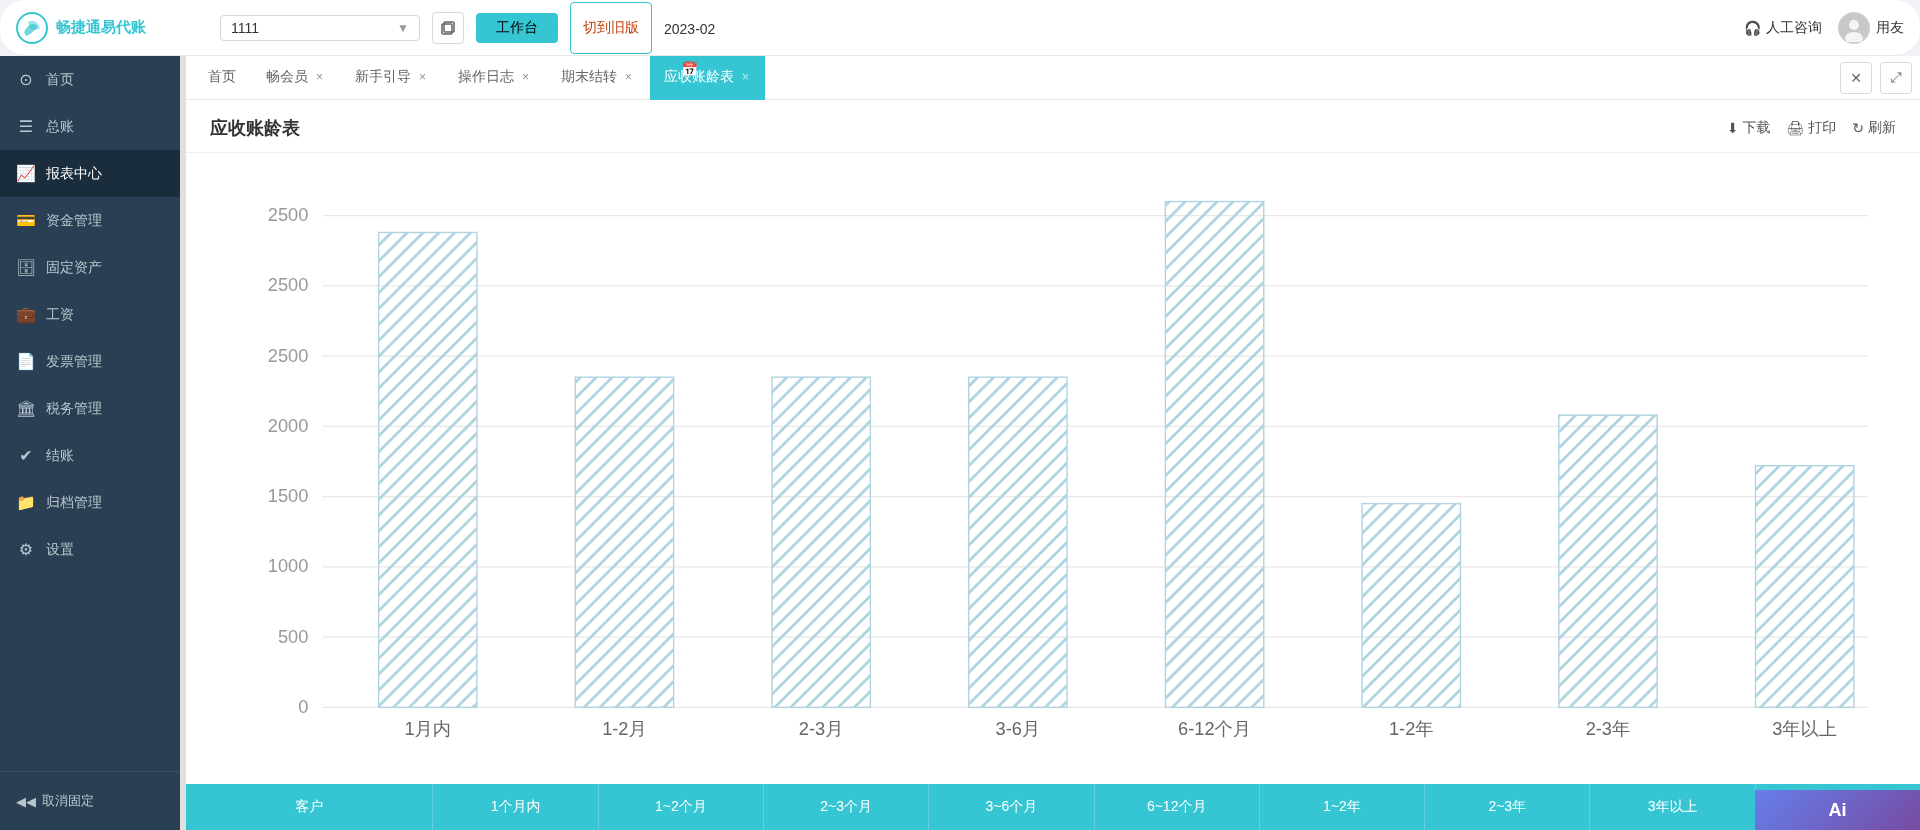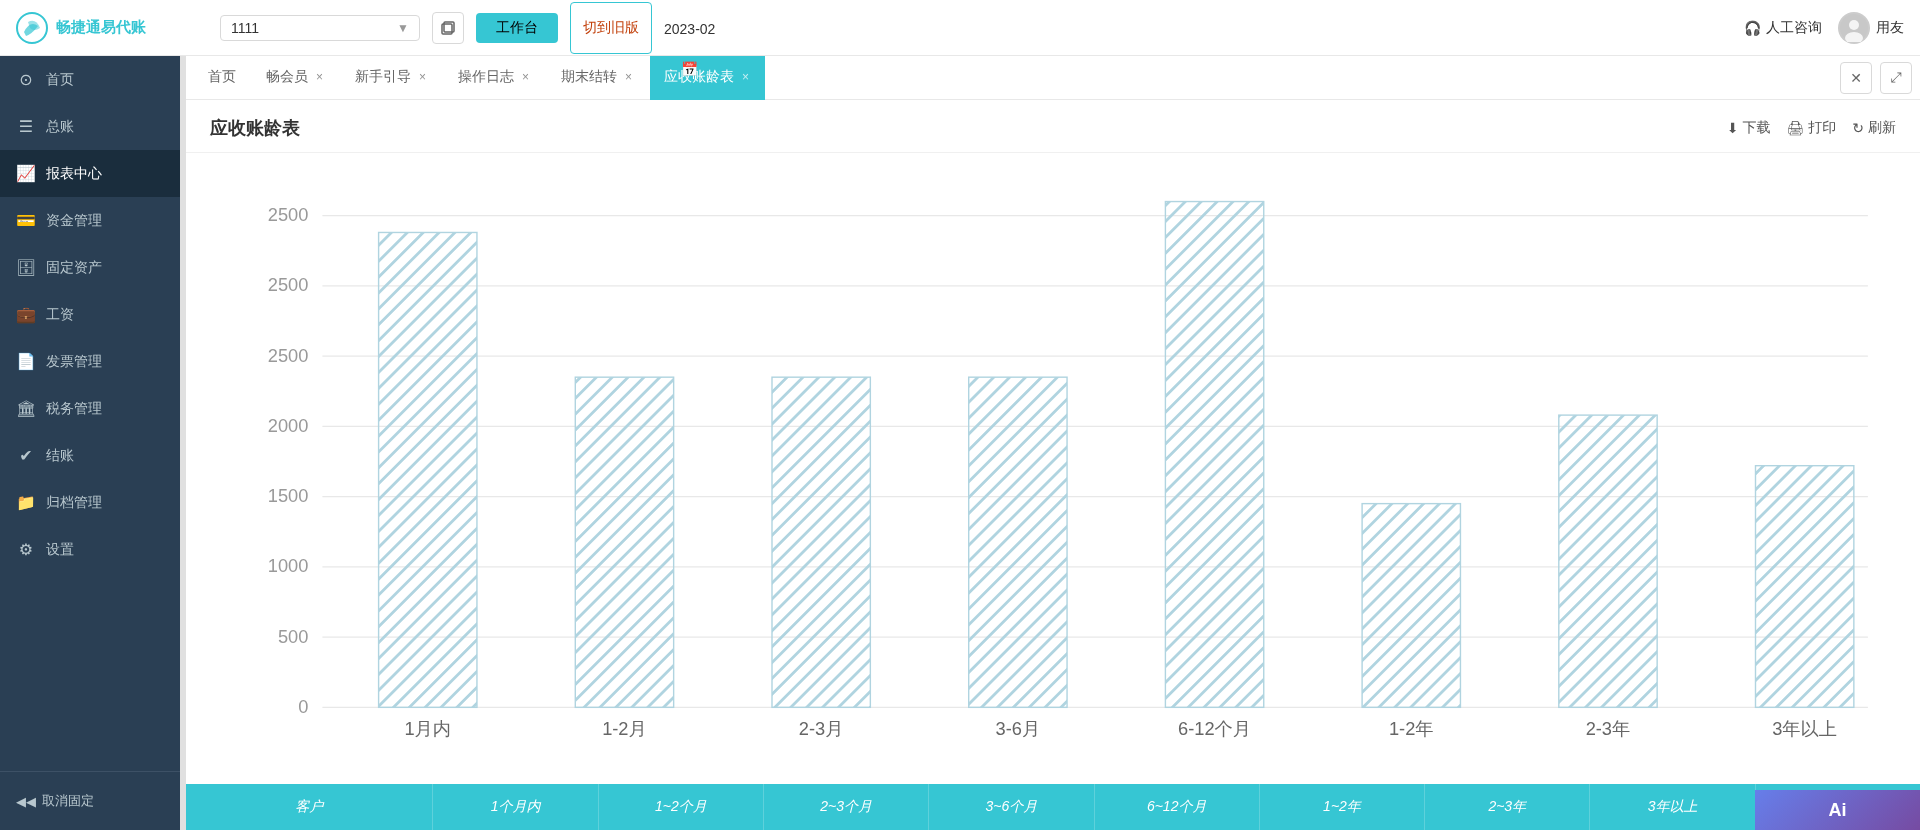--- a/index.html
+++ b/index.html
@@ -9,20 +9,21 @@
     .top-header {
       height: 56px;
       background: #fff;
       display: flex;
       align-items: center;
       padding: 0 16px;
       border-bottom: 1px solid #e8e8e8;
       gap: 12px;
       flex-shrink: 0;
       z-index: 100;
+      border-radius: 25px;
     }
     .logo-area {
       width: 180px;
       display: flex;
       align-items: center;
       gap: 8px;
       flex-shrink: 0;
     }
     .logo-icon {
       width: 32px;
@@ -290,21 +291,20 @@
       overflow: hidden;
       position: relative;
     }
 
     
     .table-footer-header {
       background: #36c6d3;
       display: flex;
       height: 46px;
       flex-shrink: 0;
-      font-style: italic;
     }
     .table-footer-header .th-cell {
       flex: 1;
       display: flex;
       align-items: center;
       justify-content: center;
       color: #fff;
       font-size: 14px;
       font-weight: 500;
       border-right: 1px solid rgba(255,255,255,0.2);

